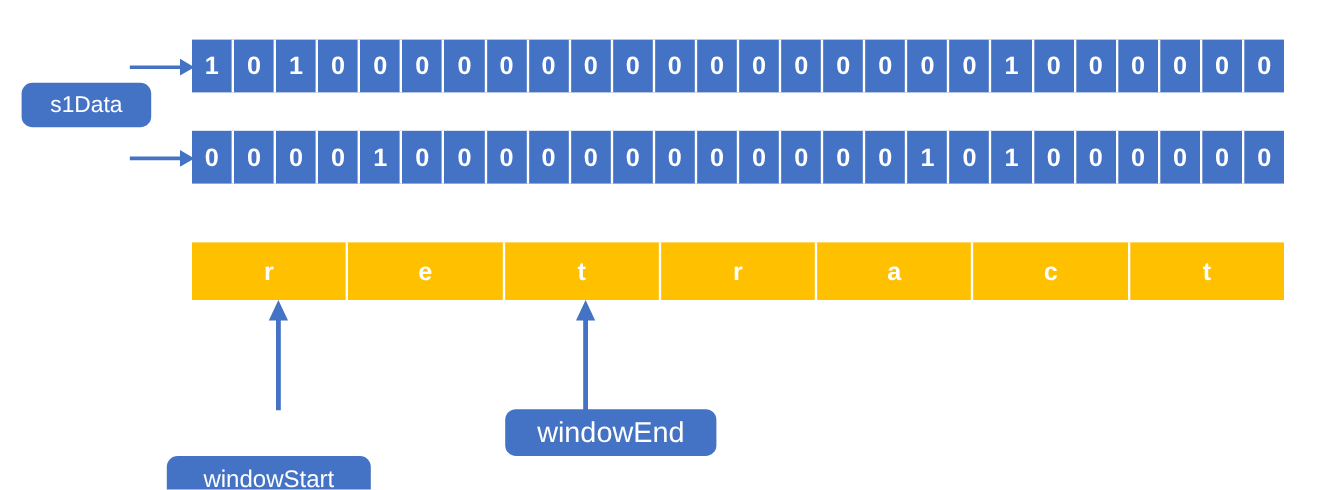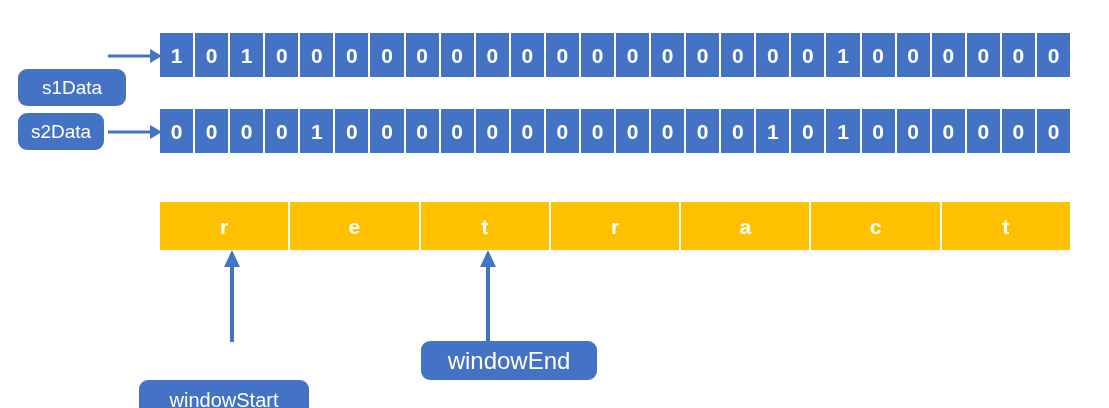--- a/index.html
+++ b/index.html
@@ -147,23 +147,20 @@
     <div class="bit">0</div>
     <div class="bit">1</div>
     <div class="bit">0</div>
     <div class="bit">0</div>
     <div class="bit">0</div>
     <div class="bit">0</div>
     <div class="bit">0</div>
     <div class="bit">0</div>
   </div>
 
-  <div class="pill pill-s2">
-    <span>s2Data</span>
-  </div>
 
   <div class="harrow harrow-s2">
     <svg width="54" height="24" viewBox="0 0 54 24" xmlns="http://www.w3.org/2000/svg">
       <line x1="0" y1="12" x2="42" y2="12" stroke="#4472C4" stroke-width="3"></line>
       <polygon points="42,5 54,12 42,19" fill="#4472C4"></polygon>
     </svg>
   </div>
 
   <div class="bitrow bitrow-2">
     <div class="bit">0</div>

